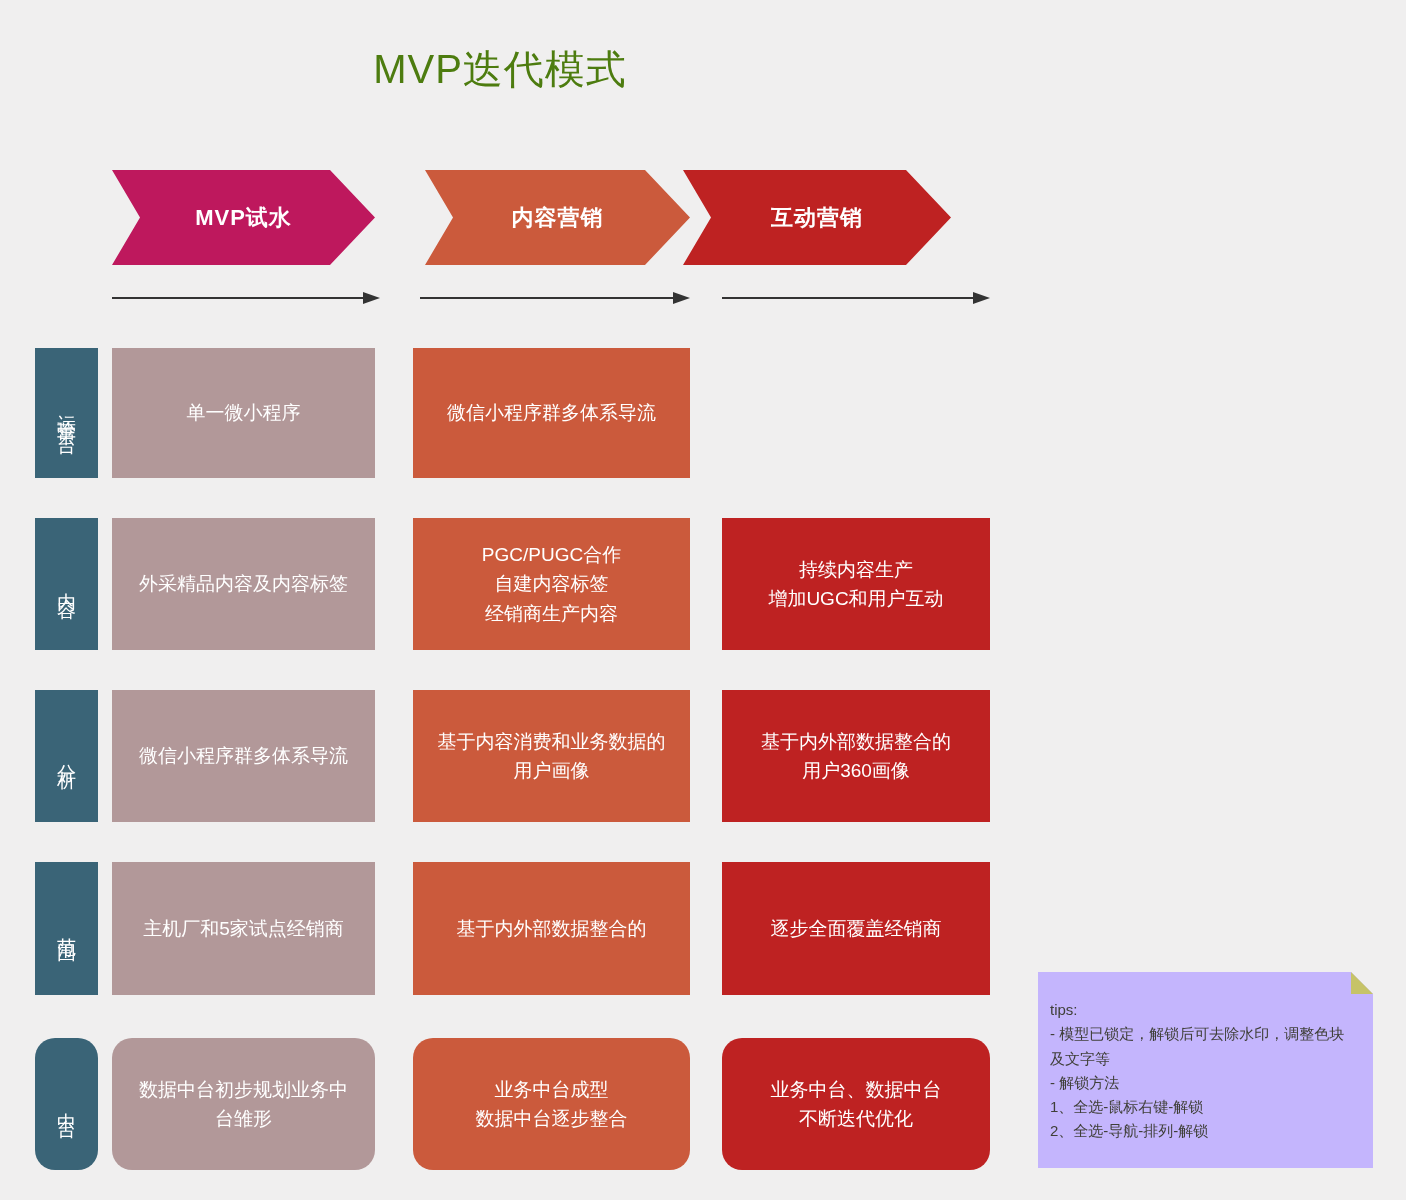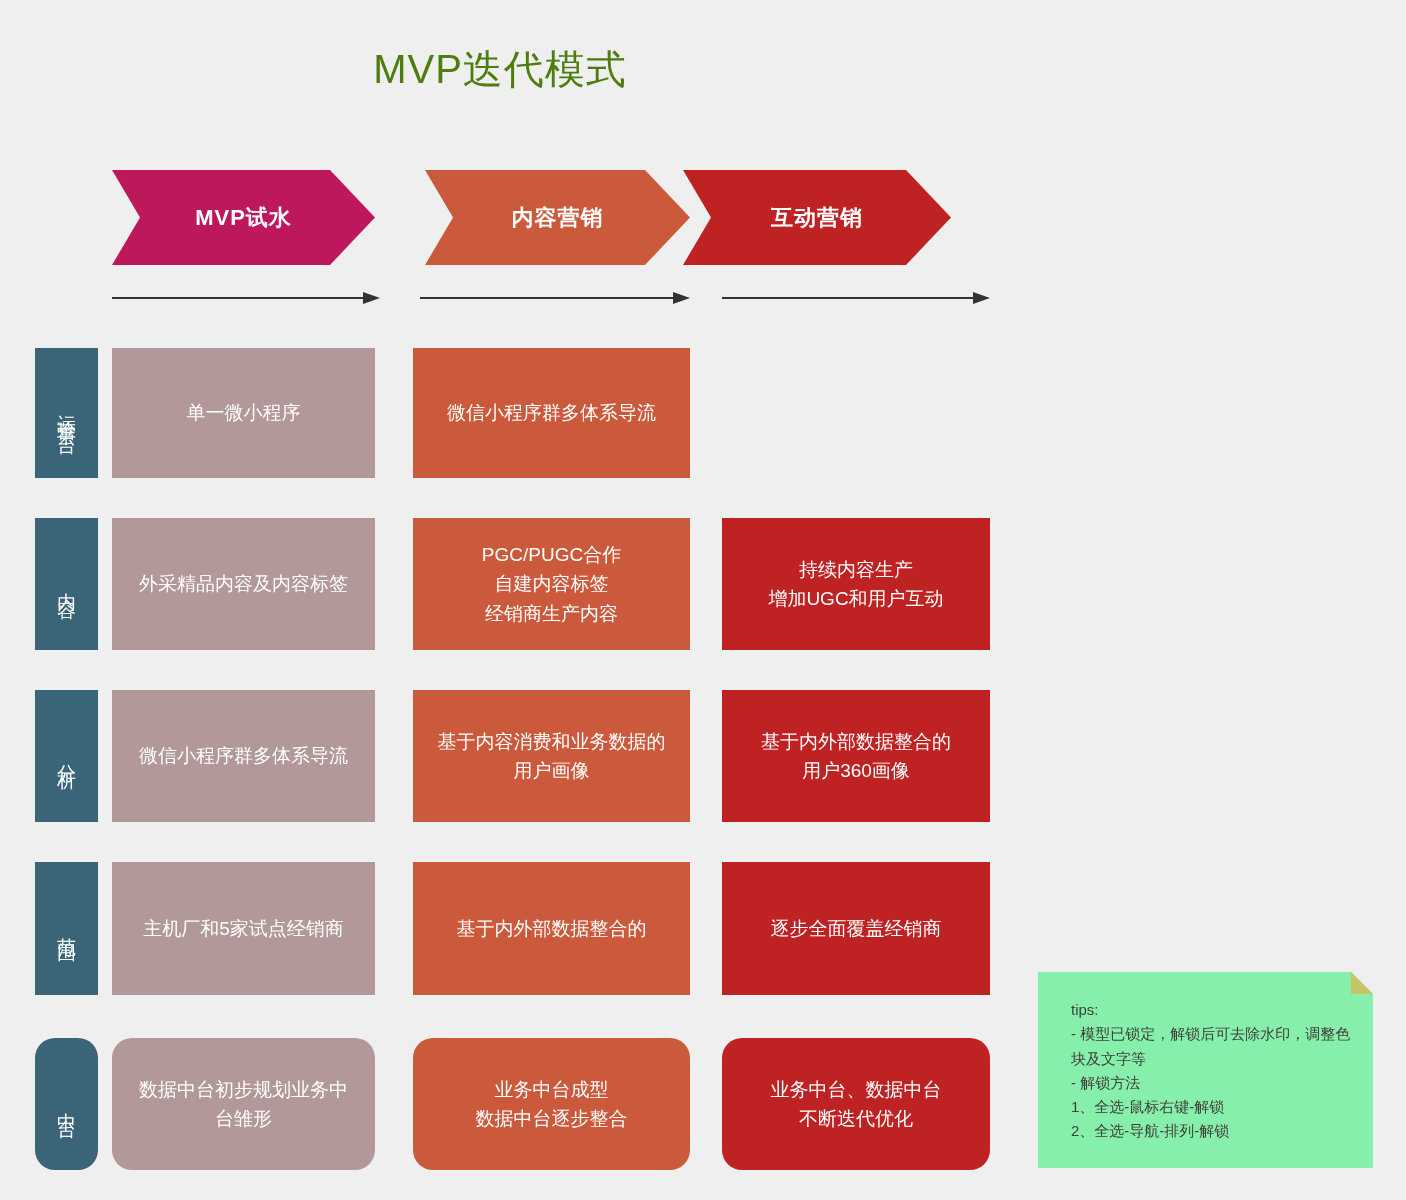--- a/index.html
+++ b/index.html
@@ -68,24 +68,24 @@
 
   .r1 { top:348px; height:130px; }
   .r2 { top:518px; height:132px; }
   .r3 { top:690px; height:132px; }
   .r4 { top:862px; height:133px; }
   .r5 { top:1038px; height:132px;border-radius:20px; }
 
   
   .note {
     position:absolute; left:1038px; top:972px; width:335px; height:196px;
-    background:#86efac;
+    background:#c4b5fd;
     clip-path: polygon(0 0, calc(100% - 22px) 0, 100% 22px, 100% 100%, 0 100%);
     box-sizing:border-box;
-    padding:26px 18px 0 33px;
+    padding:26px 18px 0 12px;
     color:#3f3f38; font-size:15px; line-height:1.62;
     white-space:pre-line;
   }
   .note-fold {
     position:absolute; left:1351px; top:972px; width:22px; height:22px;
     background:#c6c368;
     clip-path: polygon(0 0, 100% 100%, 0 100%);
   }
 </style>
 </head>

